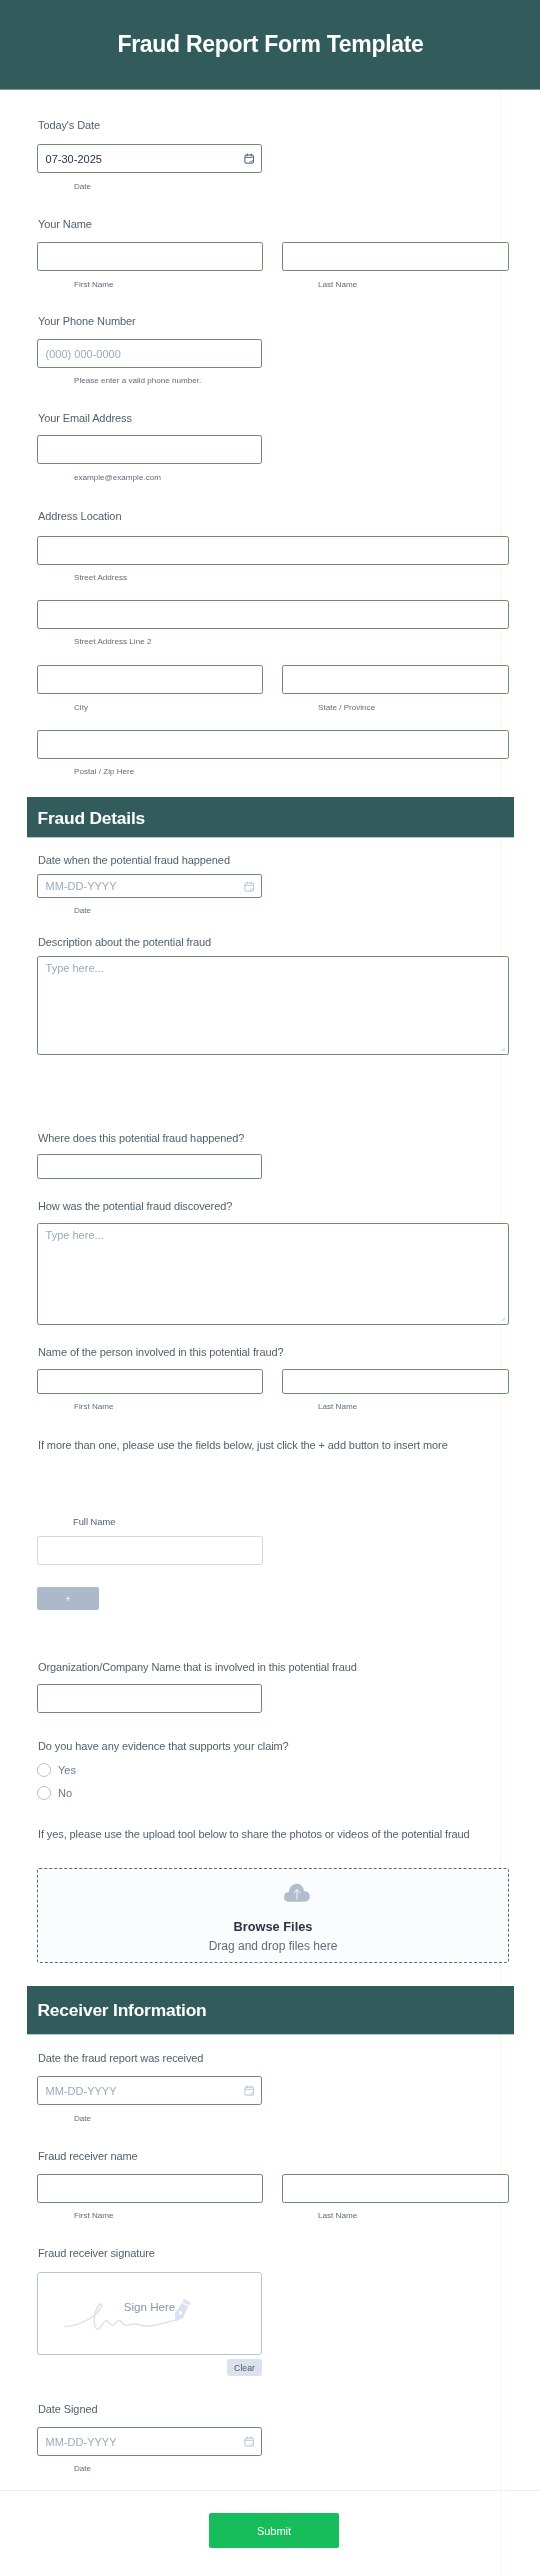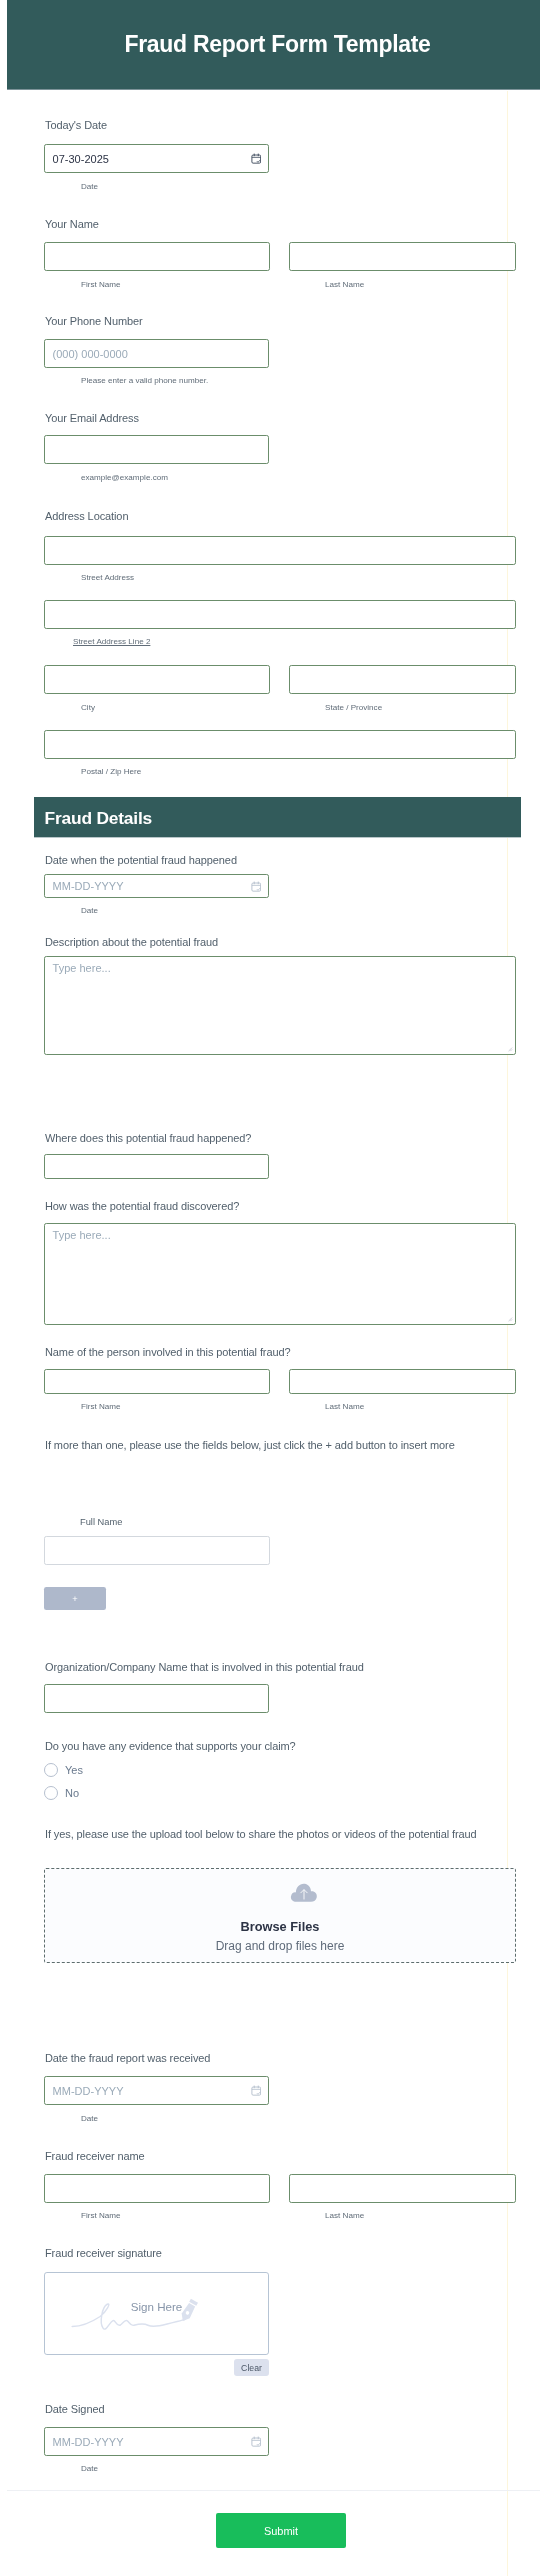--- a/index.html
+++ b/index.html
@@ -1,18 +1,18 @@
 <!DOCTYPE html>
 <html style="font-size:9.3px"><head>
 <meta charset="utf-8">
 <style>
   * { box-sizing: border-box; margin: 0; padding: 0; }
   html, body { width: 541px; background: #ffffff; }
   body { font-family: "Liberation Sans", sans-serif; color: #57647e; position: relative; height: 2576px; overflow: hidden; }
-  .page { position: relative; width: 501px; height: 2576px; margin-left: 7px; }
+  .page { position: relative; width: 501px; height: 2576px; }
   .right-edge { position: absolute; top: 91px; right: 0; width: 1.2px; height: 2485px; background: #fdf6dc; }
 
   .header { position: absolute; left: 0; top: 0; width: 541px; height: 90px; background: #325b5b; border-bottom: 1.2px solid #7d9399; display: flex; align-items: center; justify-content: center; }
   .header h1 { color: #ffffff; font-size: 23px; font-weight: bold; letter-spacing: -0.3px; }
 
   .abs { position: absolute; }
   .label { font-size: 11px; color: #515f6b; letter-spacing: -0.1px; }
   .sublabel { font-size: 8.1px; color: #606c78; padding-left: 36px; }
   .input { position: absolute; background: #fff; border: 0.9px solid #6b8d6b; border-radius: 2.3px; height: 28.5px; }
   .input.half { width: 225px; }
@@ -83,21 +83,21 @@
   <div class="abs sublabel" style="left:38px; top:376px;">Please enter a valid phone number.</div>
 
   <div class="abs label" style="left:38px; top:412px;">Your Email Address</div>
   <div class="input half" style="left:37px; top:435px;"></div>
   <div class="abs sublabel" style="left:38px; top:473px;">example@example.com</div>
 
   <div class="abs label" style="left:38px; top:510px;">Address Location</div>
   <div class="input wide" style="left:37px; top:536px; width:472px;"></div>
   <div class="abs sublabel" style="left:38px; top:573px;">Street Address</div>
   <div class="input wide" style="left:37px; top:600px; width:472px;"></div>
-  <div class="abs sublabel" style="left:30px; top:637px;text-decoration:underline;">Street Address Line 2</div>
+  <div class="abs sublabel" style="left:38px; top:637px;">Street Address Line 2</div>
   <div class="input half" style="left:37px; top:665px; width:226px;"></div>
   <div class="input half" style="left:282px; top:665px; width:227px;"></div>
   <div class="abs sublabel" style="left:38px; top:703px;">City</div>
   <div class="abs sublabel" style="left:282px; top:703px;">State / Province</div>
   <div class="input wide" style="left:37px; top:730px; width:472px;"></div>
   <div class="abs sublabel" style="left:38px; top:767px;">Postal / Zip Here</div>
 
   <div class="section" style="top:797px; height:41px;">
     <h2 style="top:10.5px;">Fraud Details</h2>
   </div>
@@ -164,20 +164,23 @@
   <div class="upload">
     <svg class="cloud" viewBox="0 0 50 36">
         <path d="M12 34 C4 34 1 28 3 23 C4 19 8 17 11 18 C11 9 18 2 26 3 C33 4 37 10 37 16 C43 15 48 20 47 26 C46 31 42 34 37 34 Z" fill="#b3bcce"></path>
         <line x1="25" y1="30" x2="25" y2="13" stroke="#fff" stroke-width="1.5"></line>
         <polyline points="19,19 25,13 31,19" fill="none" stroke="#fff" stroke-width="1.5"></polyline>
       </svg>
     <div class="browse">Browse Files</div>
     <div class="drag">Drag and drop files here</div>
   </div>
 
+  <div class="section" style="top:1986px; height:49px;">
+    <h2 style="top:14px;">Receiver Information</h2>
+  </div>
 
   <div class="abs label" style="left:38px; top:2052px;">Date the fraud report was received</div>
   <div class="input half" style="left:37px; top:2076px;">
     <span class="input-text placeholder">MM-DD-YYYY</span>
     <svg class="cal-icon" viewBox="0 0 18 20">
         <rect x="1.5" y="3.5" width="15" height="14" rx="2" fill="none" stroke="#b4bfcc" stroke-width="1.6"></rect>
         <line x1="5.5" y1="1" x2="5.5" y2="5.5" stroke="#b4bfcc" stroke-width="1.6"></line>
         <line x1="12.5" y1="1" x2="12.5" y2="5.5" stroke="#b4bfcc" stroke-width="1.6"></line>
         <line x1="1.5" y1="7.5" x2="16.5" y2="7.5" stroke="#b4bfcc" stroke-width="1.4"></line>
         <polyline points="10,14 12,16 16,12" fill="none" stroke="#b4bfcc" stroke-width="1.4"></polyline>

